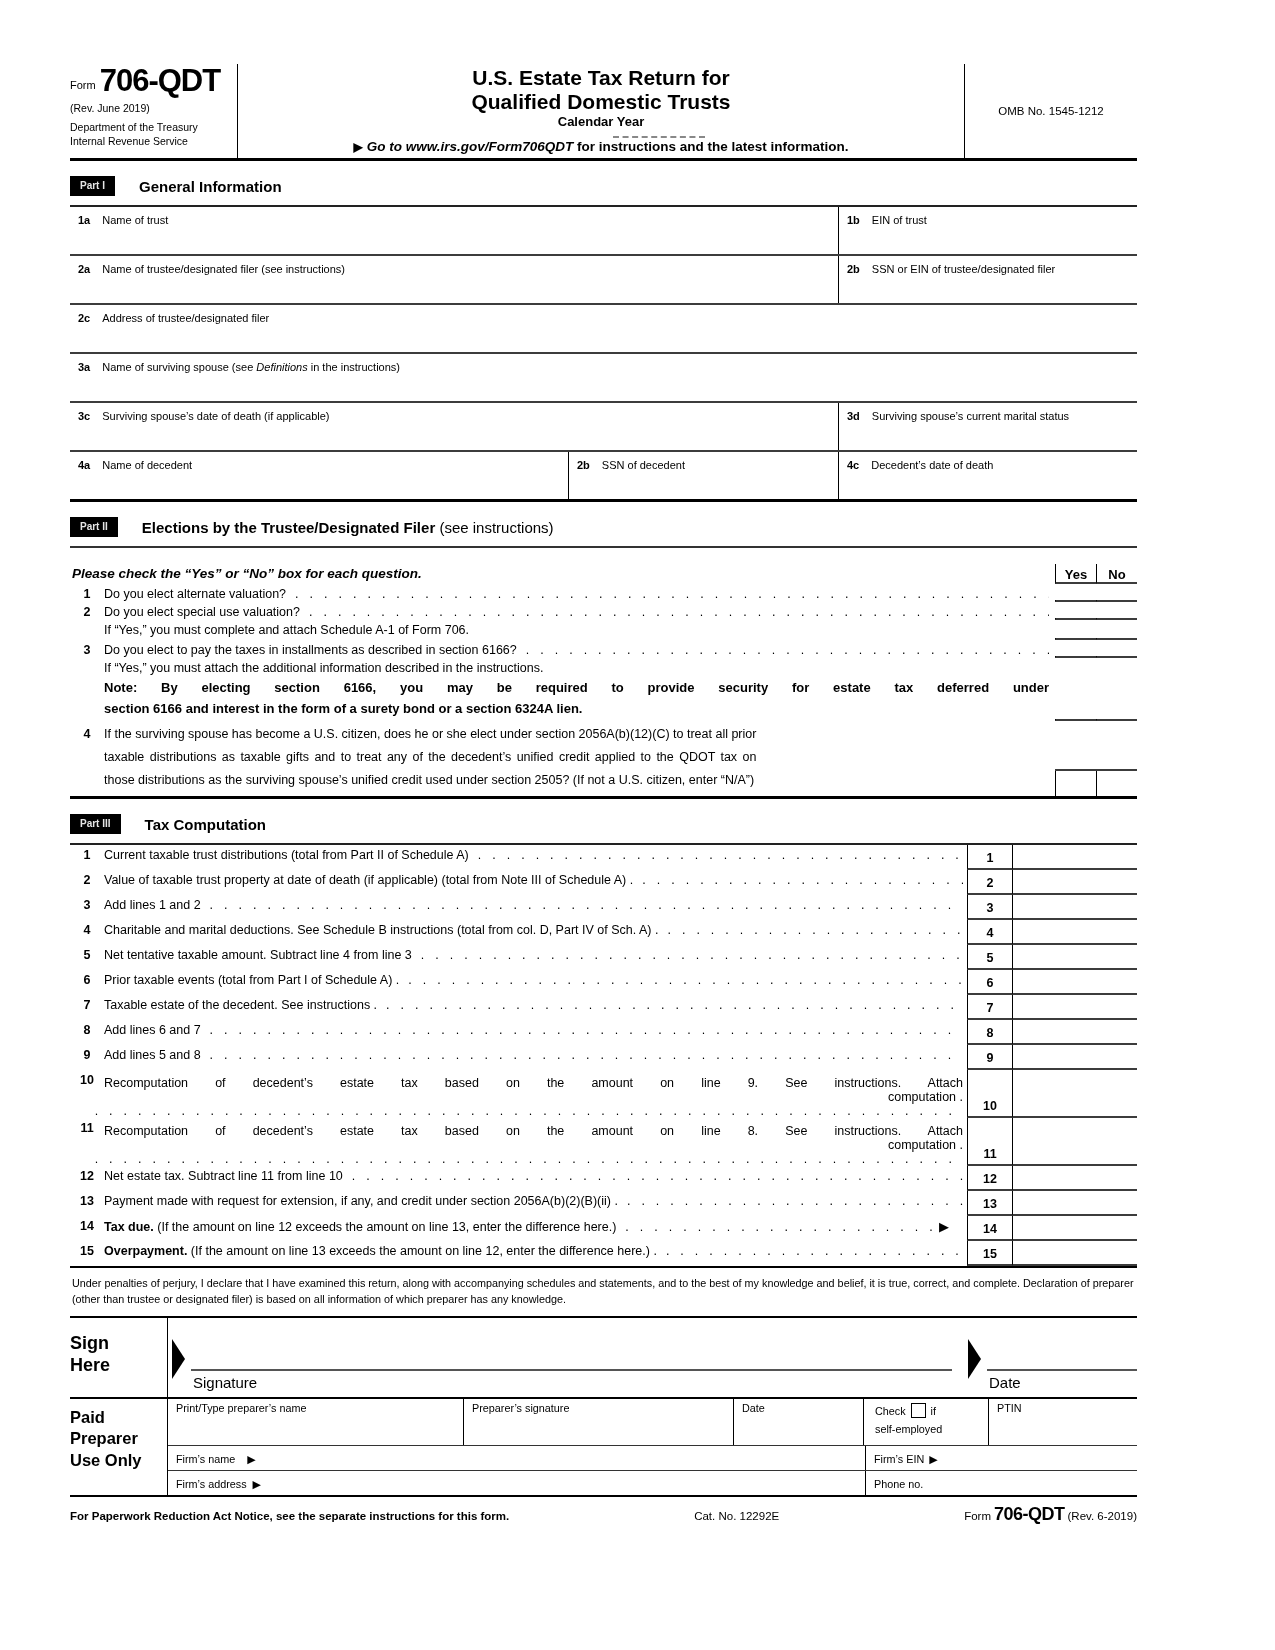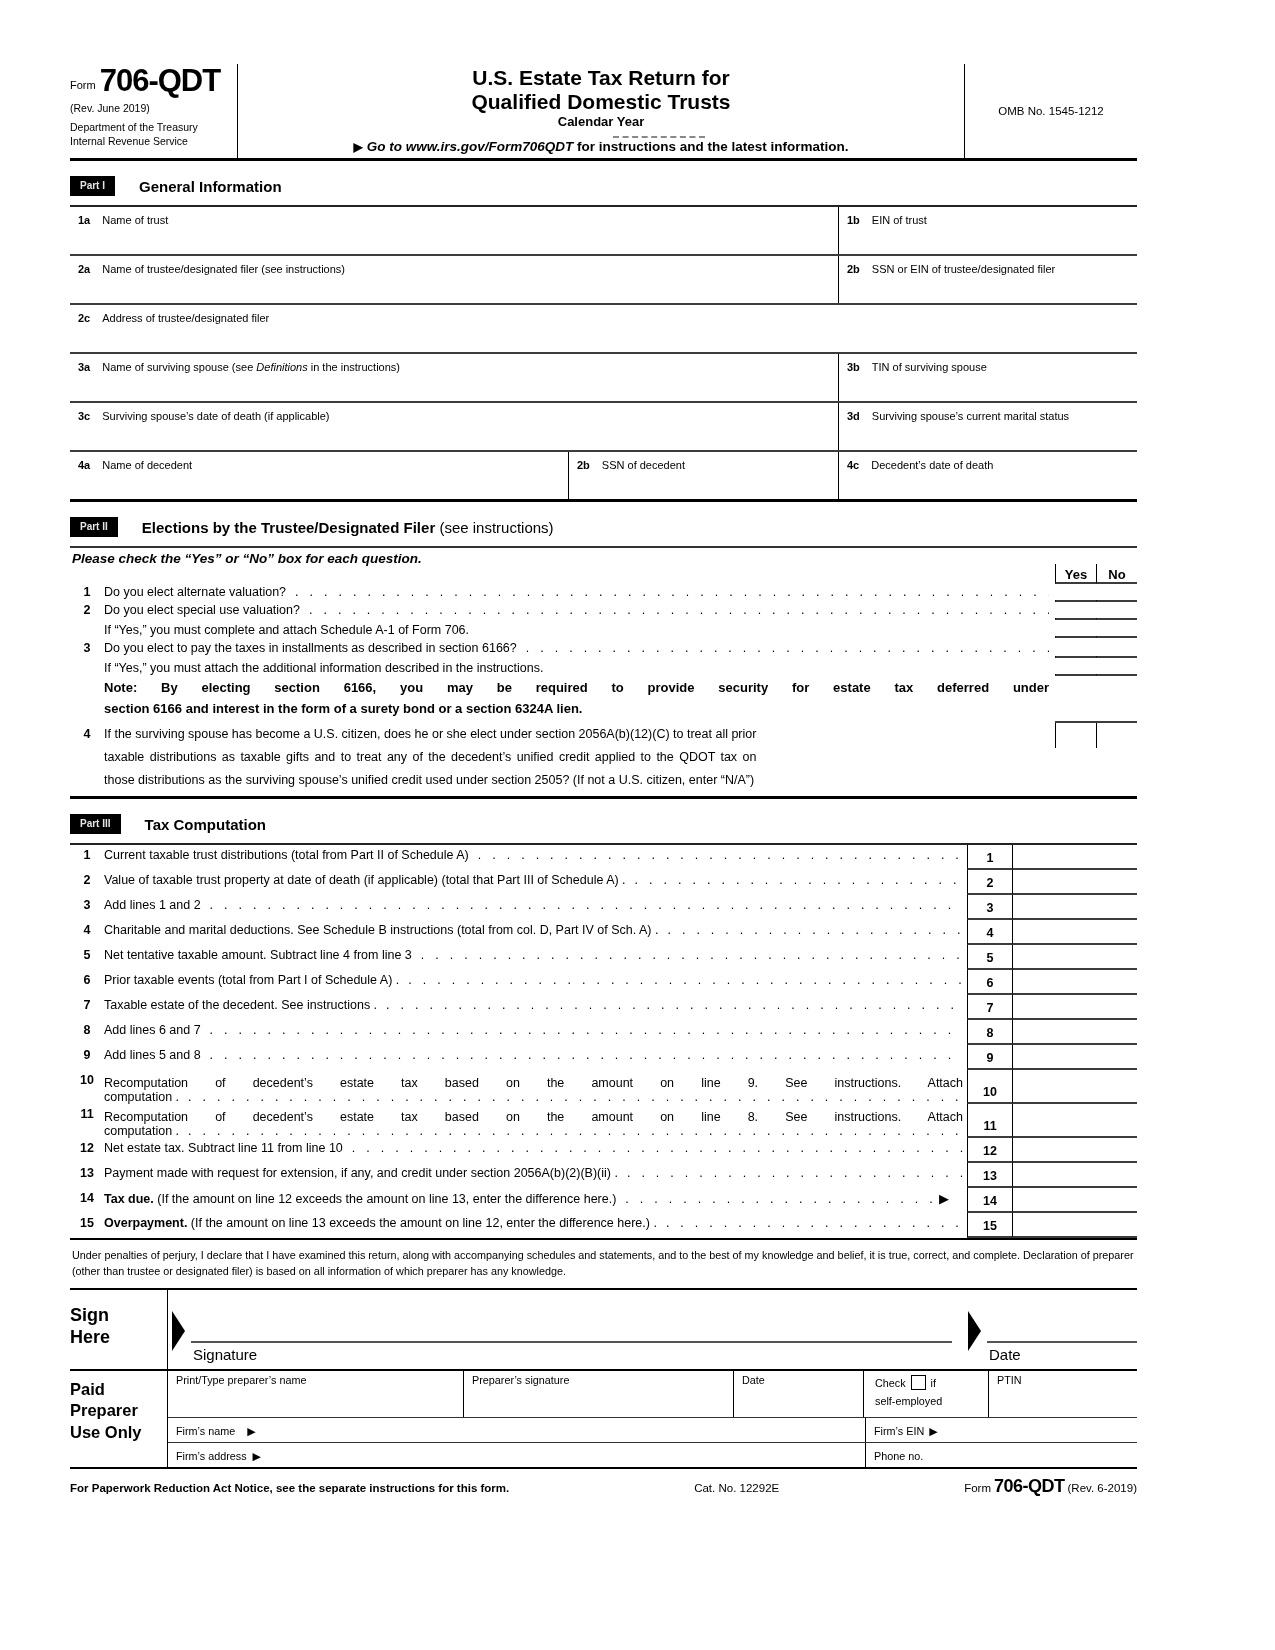--- a/index.html
+++ b/index.html
@@ -36,21 +36,21 @@
   .t1-cell{box-sizing:border-box;padding:3px 6px 0 8px;flex:1;}
   .t1-cell.bl{border-left:1.5px solid #000;}
   .t1-cell .num{font-weight:bold;font-size:11px;margin-right:12px;}
   .t1-cell .lbl{font-size:11px;}
   .t1-cell .it{font-style:italic;}
   .w-right{flex:none;width:299px;}
   .w-4a{flex:none;width:498px;}
   .w-4b{flex:none;width:270px;}
   
   .t2{border-top:2px solid #333;border-bottom:3px solid #000;}
-  .q-row{display:flex;align-items:flex-start;}
+  .q-row{display:flex;align-items:flex-end;}
   .q-content{flex:1;display:flex;align-items:baseline;padding:1px 6px 1px 0;min-width:0;}
   .q-content.block{display:block;}
   .q-num{width:34px;flex:none;text-align:center;font-weight:bold;font-size:12.5px;}
   .q-text{font-size:12.5px;flex:none;}
   .q-dots{flex:1;overflow:hidden;white-space:nowrap;letter-spacing:11px;font-size:12.5px;padding-left:9px;min-width:0;}
   .instr{flex:1;font-size:13.5px;font-weight:bold;font-style:italic;padding:3px 0 3px 2px;}
   .yn-cell{width:41px;flex:none;border-left:1.5px solid #000;box-sizing:border-box;margin-top:16px;}
   .yn-cell.rule{border-bottom:2px solid #3c3c3c;}
   .yn-cell.head{font-weight:bold;font-size:13px;text-align:center;padding-top:3px;}
   .yn-cell.gray{background:#c3c3c3;}
@@ -70,21 +70,21 @@
   .t3-num{width:34px;flex:none;font-weight:bold;font-size:12.5px;text-align:center;padding-top:3px;}
   .t3-desc{flex:1;display:flex;align-items:baseline;padding:3px 4px 0 0;min-width:0;}
   .t3-desc.block{display:block;}
   .t3-text{font-size:12.5px;flex:none;}
   .t3-dots{flex:1;overflow:hidden;white-space:nowrap;letter-spacing:11px;font-size:12.5px;padding-left:9px;min-width:0;}
   .t3-arrow{flex:none;font-size:13px;padding:0 14px 0 6px;}
   .t3-box{width:46px;flex:none;border-left:1.5px solid #000;border-right:1.5px solid #000;border-bottom:2px solid #3c3c3c;
           display:flex;align-items:flex-end;justify-content:center;font-weight:bold;font-size:12.5px;padding-bottom:3px;box-sizing:border-box;}
   .t3-amt{width:124px;flex:none;border-bottom:2px solid #3c3c3c;}
   .t3 .sub{font-size:12.5px;padding-top:3px;}
-  .t3 .subline{display:flex;align-items:flex-end;min-width:0;}
+  .t3 .subline{display:flex;align-items:flex-end;min-width:0;flex-direction:column;}
   .t3-bot{border-bottom:2.5px solid #000;}
   
   .perjury{font-size:10.8px;line-height:1.5;padding:7px 0 8px 2px;}
   .sign{display:flex;border-top:2.5px solid #000;height:79px;}
   .sign-label{width:98px;flex:none;border-right:1.5px solid #000;font-size:18px;font-weight:bold;line-height:1.25;padding-top:14px;box-sizing:border-box;}
   .sign-main{flex:1;display:flex;align-items:flex-end;padding:0 0 4px 4px;}
   .tri{width:0;height:0;border-left:13px solid #000;border-top:20px solid transparent;border-bottom:20px solid transparent;flex:none;margin:0 6px 14px 0;}
   .sig-area{flex:1;display:flex;flex-direction:column;justify-content:flex-end;margin-right:16px;}
   .sig-rule{border-bottom:2px solid #555;height:10px;}
   .sig-cap{font-size:15px;padding:3px 0 2px 2px;}
@@ -171,23 +171,20 @@
     </div>
     <div class="t1-row">
       <div class="t1-cell">
         <span class="num">2c</span><span class="lbl">Address of trustee/designated filer</span>
       </div>
     </div>
     <div class="t1-row">
       <div class="t1-cell">
         <span class="num">3a</span><span class="lbl">Name of surviving spouse (see </span><span class="lbl it">Definitions</span><span class="lbl"> in the instructions)</span>
       </div>
-      <div class="t1-cell bl w-right">
-        <span class="num">3b</span><span class="lbl">TIN of surviving spouse</span>
-      </div>
     </div>
     <div class="t1-row">
       <div class="t1-cell">
         <span class="num">3c</span><span class="lbl">Surviving spouse’s date of death (if applicable)</span>
       </div>
       <div class="t1-cell bl w-right">
         <span class="num">3d</span><span class="lbl">Surviving spouse’s current marital status</span>
       </div>
     </div>
     <div class="t1-row last">
@@ -291,21 +288,21 @@
       <div class="t3-desc">
           <span class="t3-text">Current taxable trust distributions (total from Part II of Schedule A)</span>
           <span class="t3-dots">............................................................</span>
         </div>
       <div class="t3-box">1</div>
       <div class="t3-amt"></div>
     </div>
     <div class="t3-row">
       <div class="t3-num">2</div>
       <div class="t3-desc">
-          <span class="t3-text">Value of taxable trust property at date of death (if applicable) (total that Part III of Schedule A) .</span>
+          <span class="t3-text">Value of taxable trust property at date of death (if applicable) (total from Note III of Schedule A) .</span>
           <span class="t3-dots">............................................................</span>
         </div>
       <div class="t3-box">2</div>
       <div class="t3-amt"></div>
     </div>
     <div class="t3-row">
       <div class="t3-num">3</div>
       <div class="t3-desc">
           <span class="t3-text">Add lines 1 and 2</span>
           <span class="t3-dots">............................................................</span>

